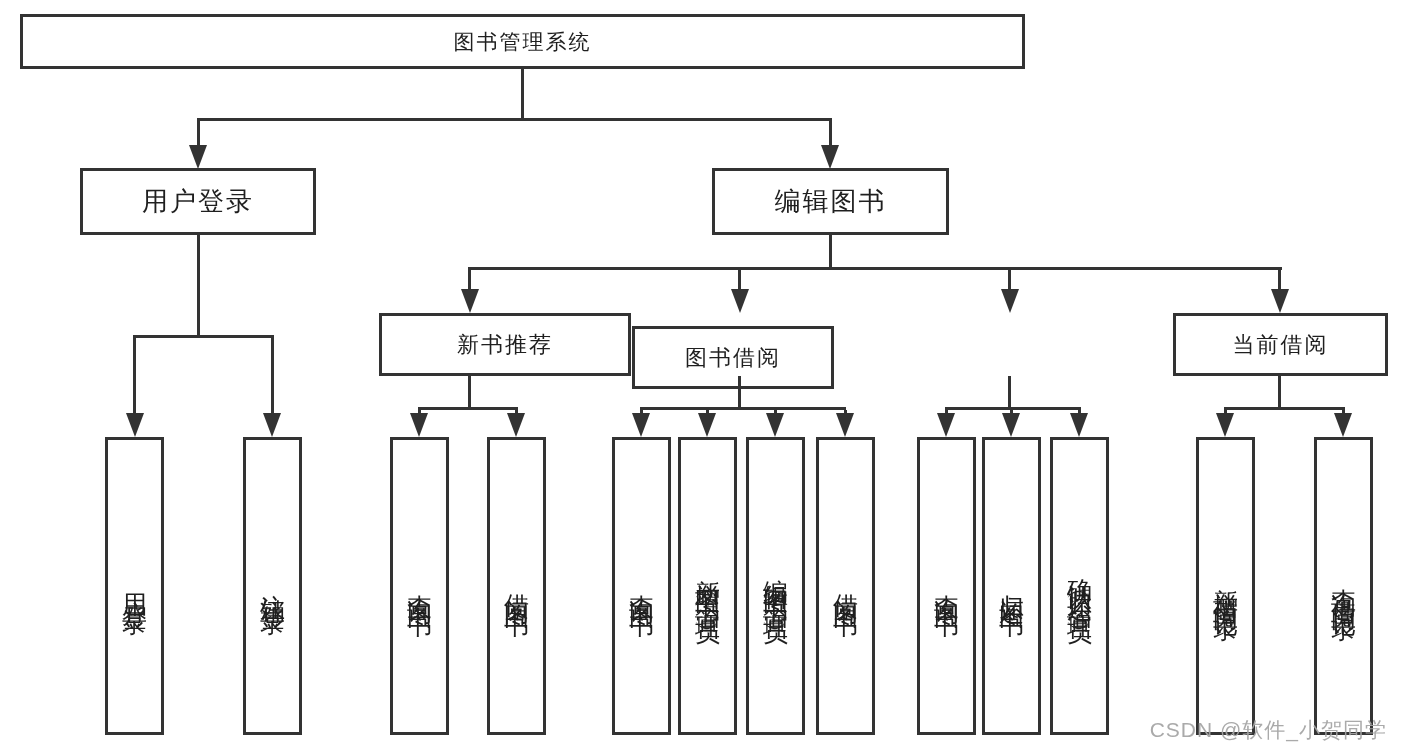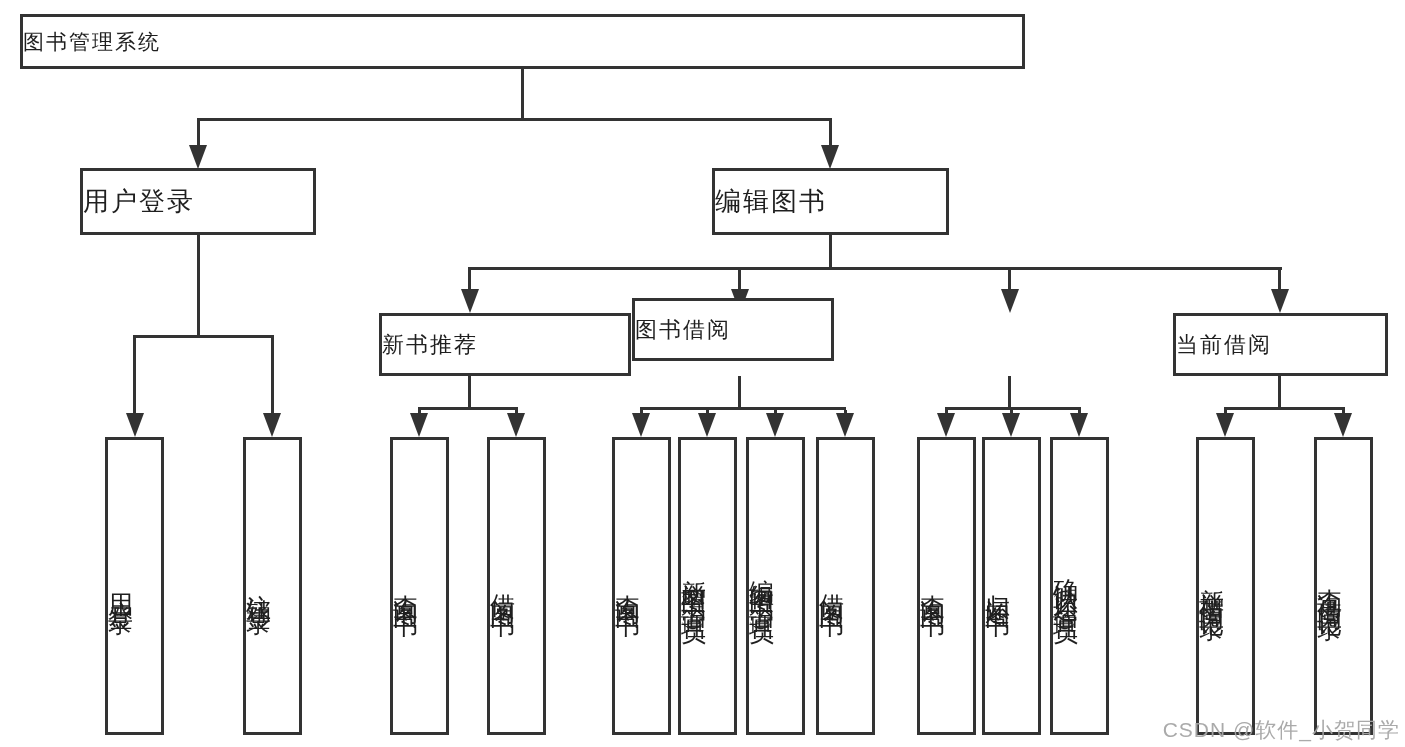--- a/index.html
+++ b/index.html
@@ -12,21 +12,21 @@
     font-family: "Liberation Sans", sans-serif;
     color: #1f1f1f;
   }
   .box {
     position: absolute;
     box-sizing: border-box;
     border: 3px solid #333333;
     background: #ffffff;
     display: flex;
     align-items: center;
-    justify-content: flex-start;
+    justify-content: center;
   }
   .hlabel { font-size: 22px; letter-spacing: 2px; white-space: nowrap; }
   .root-label { font-size: 21px; }
   .l2-label { font-size: 26px; }
   .vlabel {
     writing-mode: vertical-rl;
     text-orientation: mixed;
     font-size: 25px;
     letter-spacing: 6px;
     line-height: 1;
@@ -37,21 +37,21 @@
   .hline { height: 3px; }
   .arrow {
     position: absolute;
     width: 0; height: 0;
     border-left: 9px solid transparent;
     border-right: 9px solid transparent;
     border-top: 24px solid #333333;
   }
   .watermark {
     position: absolute;
-    right: 5px;
+    right: 18px;
     bottom: 3px;
     font-size: 21px;
     letter-spacing: 1px;
     color: rgba(165,165,165,0.95);
     z-index: 10;
     white-space: nowrap;
   }
 </style>
 </head>
 <body>
@@ -90,21 +90,21 @@
   <div class="line vline" style="left:738px;top:270px;height:20px"></div>
   <div class="arrow" style="left:731px;top:289px"></div>
   <div class="line vline" style="left:1008px;top:270px;height:20px"></div>
   <div class="arrow" style="left:1001px;top:289px"></div>
   <div class="line vline" style="left:1278px;top:270px;height:20px"></div>
   <div class="arrow" style="left:1271px;top:289px"></div>
 
   <div class="box" style="left:379px;top:313px;width:252px;height:63px">
     <span class="hlabel">新书推荐</span>
   </div>
-  <div class="box" style="left:632px;top:298px;width:202px;height:63px">
+  <div class="box" style="left:632px;top:326px;width:202px;height:63px">
     <span class="hlabel">图书借阅</span>
   </div>
   <div class="box" style="left:1173px;top:313px;width:215px;height:63px">
     <span class="hlabel">当前借阅</span>
   </div>
 
   <div class="line vline" style="left:468px;top:376px;height:34px"></div>
   <div class="line hline" style="left:418px;top:407px;width:100px"></div>
   <div class="line vline" style="left:418px;top:410px;height:4px"></div>
   <div class="arrow" style="left:410px;top:413px"></div>

